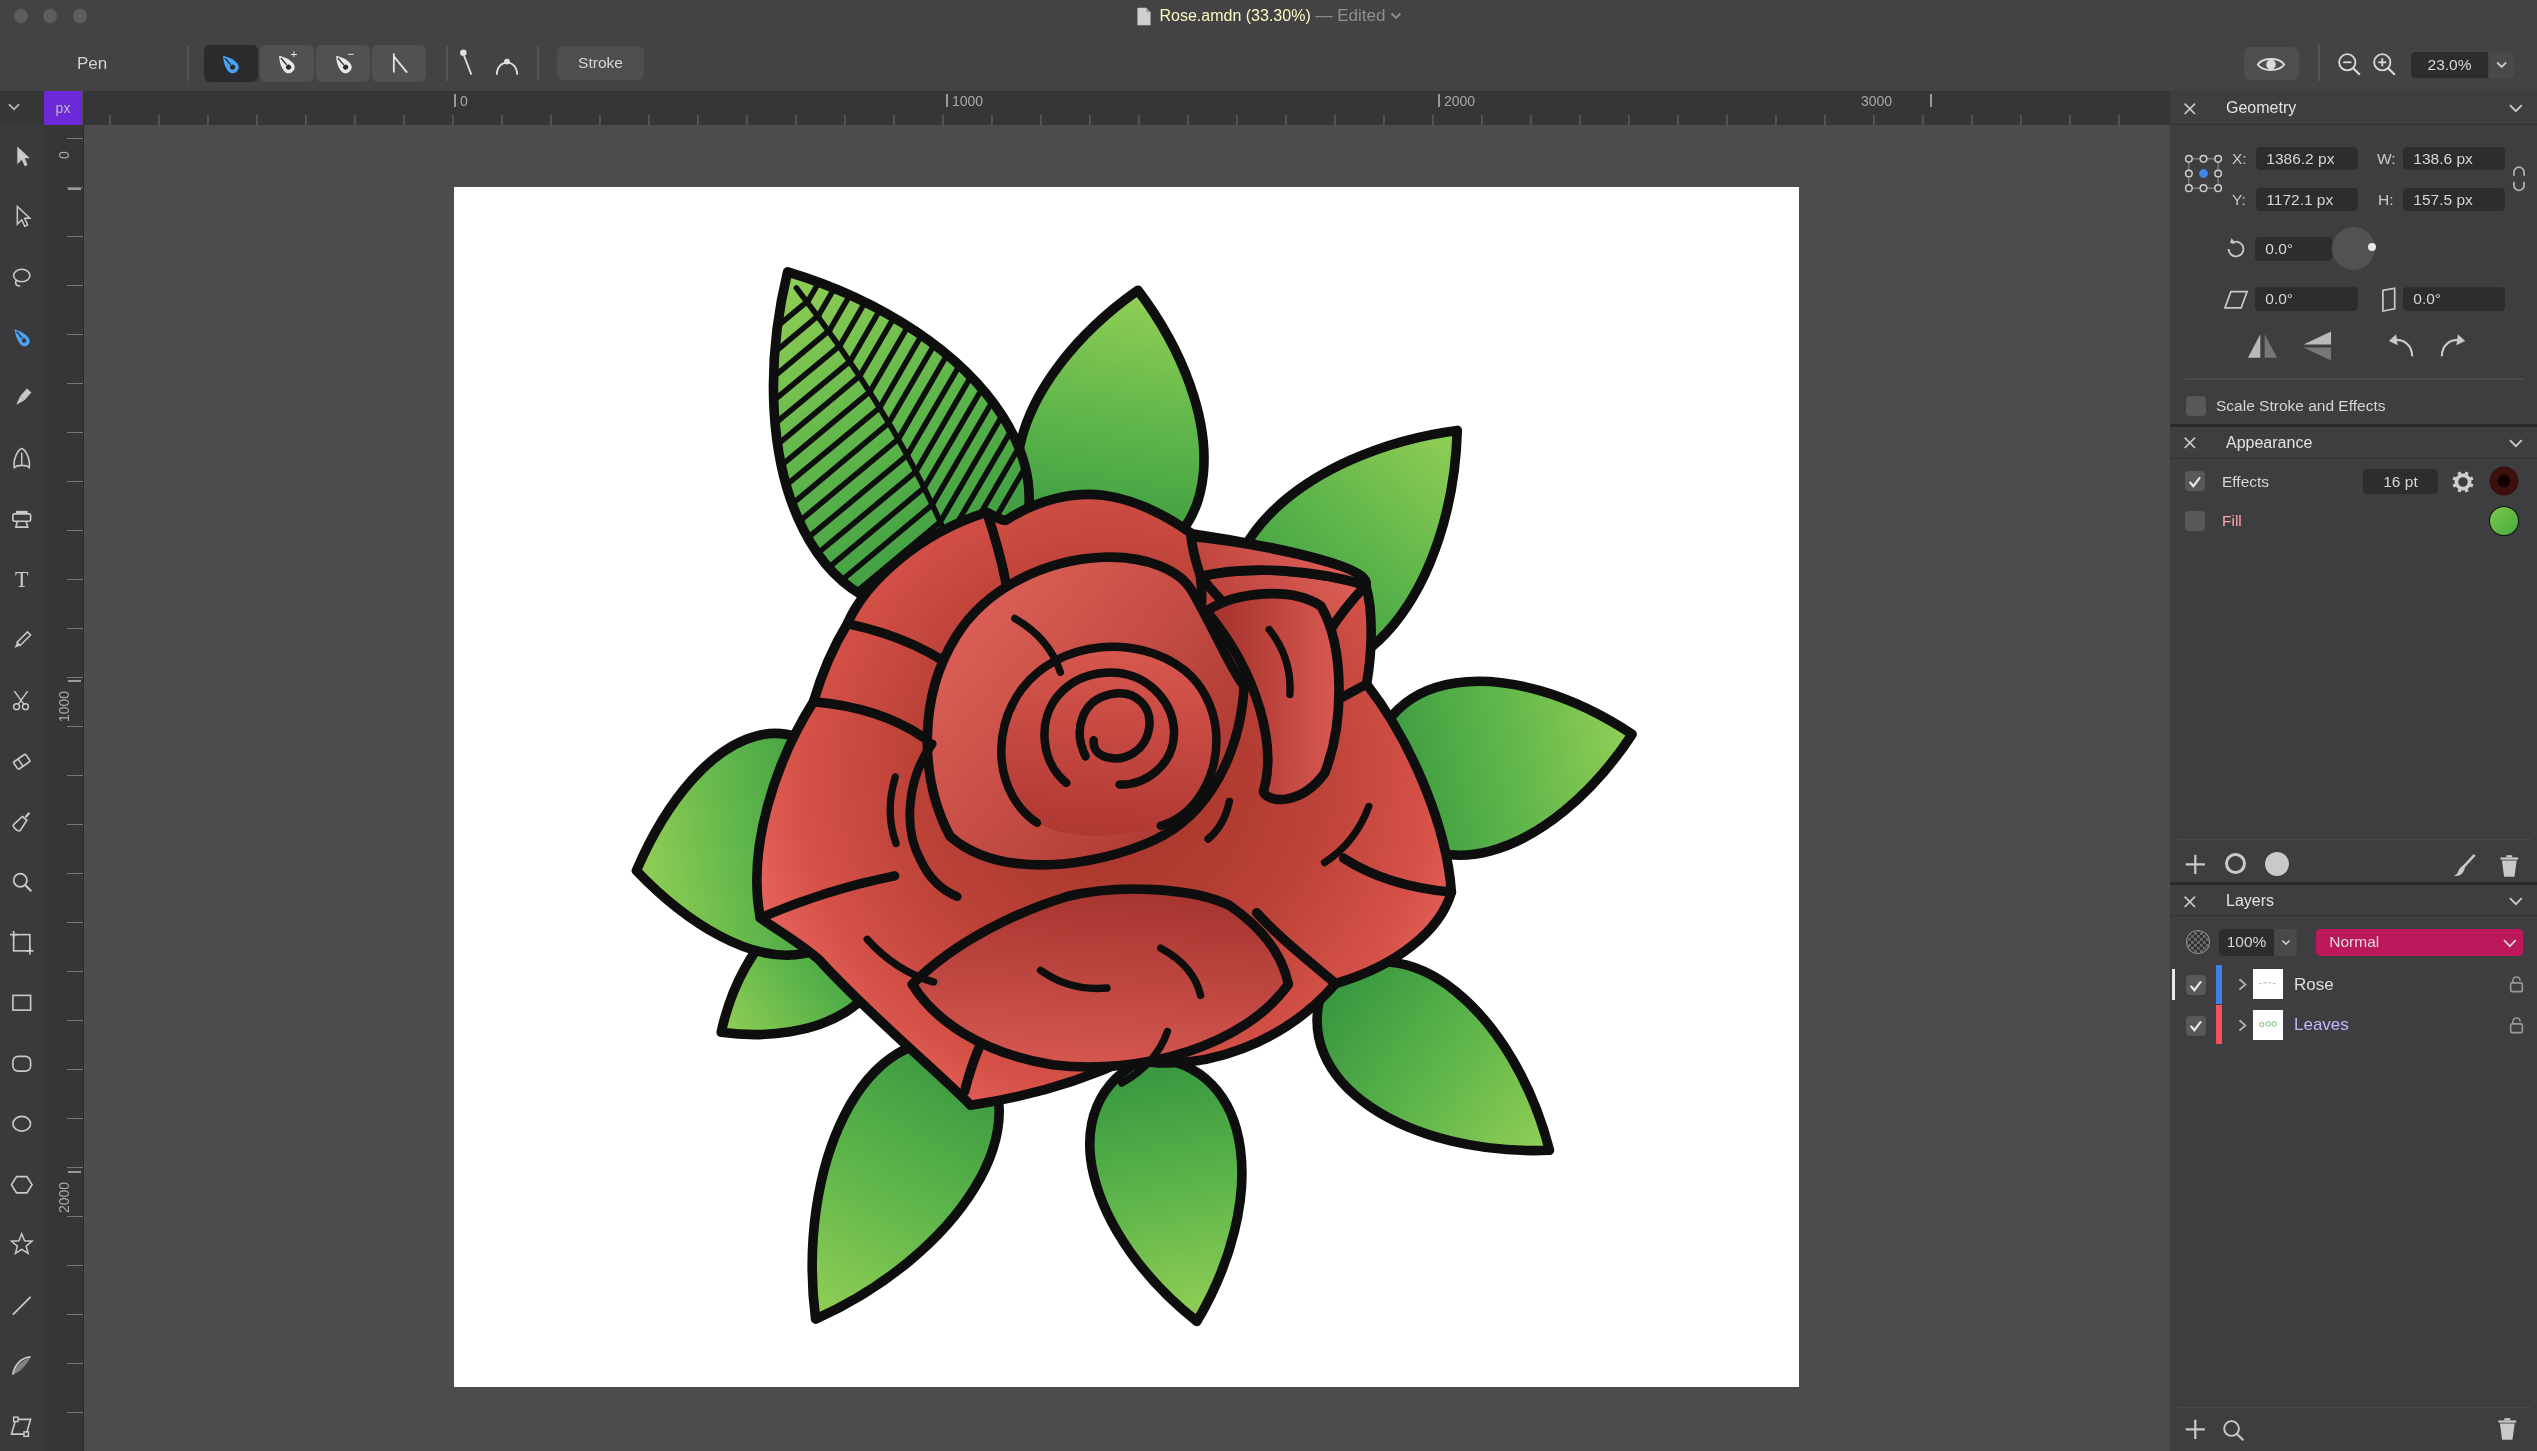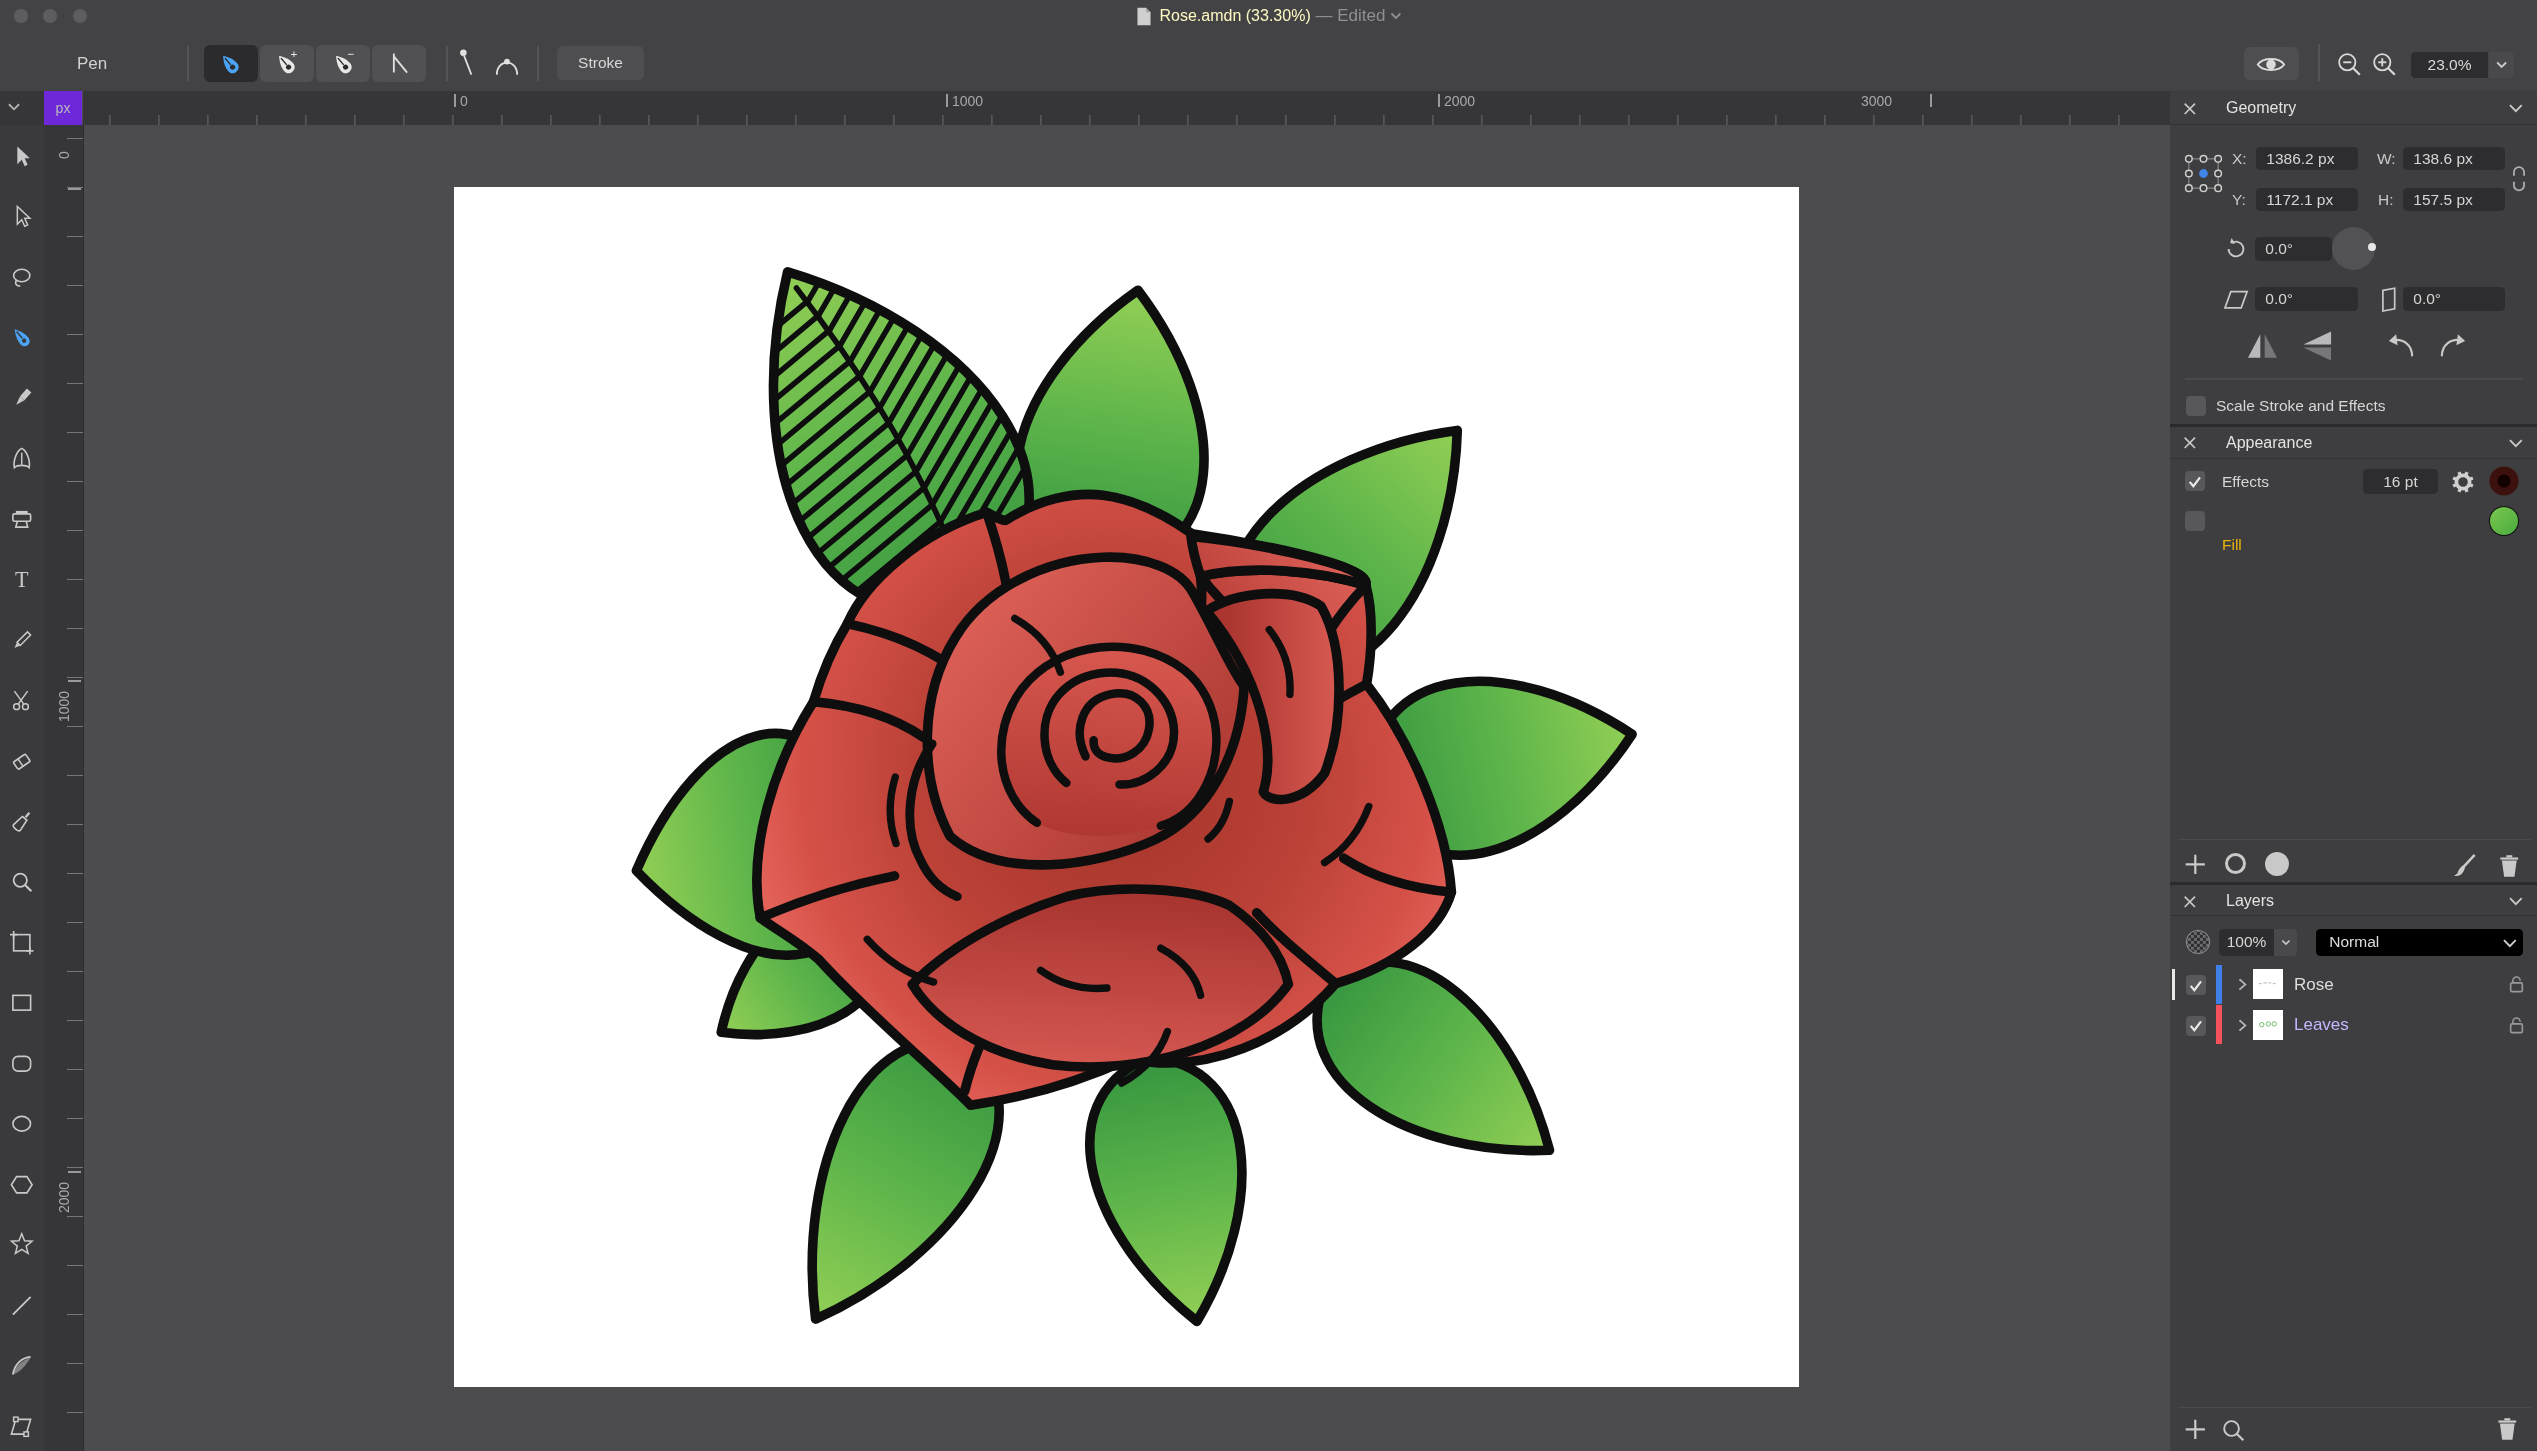--- a/index.html
+++ b/index.html
@@ -306,21 +306,21 @@
       <line x1="15.2" y1="9.8" x2="13.5" y2="5.6" stroke-width="4.5"></line>
       <line x1="22.8" y1="9.8" x2="24.5" y2="5.6" stroke-width="4.5"></line>
       <line x1="28.2" y1="15.2" x2="32.4" y2="13.5" stroke-width="4.5"></line>
     </g>
   </svg>
 <svg class="abs" style="left:2488px;top:465px" width="32" height="32" viewBox="0 0 44 44">
     <circle cx="22" cy="22" r="20" fill="#3c100d"></circle>
     <circle cx="22" cy="22" r="9" fill="#140202"></circle>
   </svg>
 <div class="cb" style="left:2185px;top:511px"></div>
-<div class="lbl" style="left:2222px;top:534px;height:22px;color:#eab308">Fill</div>
+<div class="lbl" style="left:2222px;top:510px;height:22px;color:#fca5a5">Fill</div>
 <svg class="abs" style="left:2488px;top:505px" width="32" height="32" viewBox="0 0 44 44">
     <defs>
       <linearGradient id="gg" x1="0" y1="0" x2="1" y2="1">
         <stop offset="0" stop-color="#7cc94d"></stop>
         <stop offset="1" stop-color="#48a93f"></stop>
       </linearGradient>
     </defs>
     <circle cx="22" cy="22" r="20" fill="url(#gg)" stroke="#141414" stroke-width="1.5"></circle>
   </svg>
 <div class="abs" style="left:2178px;top:839px;width:353px;height:0.7px;background:#4a4a4c"></div>
@@ -356,21 +356,21 @@
       </pattern>
     </defs>
 <circle cx="17.5" cy="17.5" r="15.5" fill="url(#chk)" stroke="#8a8a8c" stroke-width="1.5"></circle>
   </svg>
 <div class="ibox" style="left:2219px;top:929px;width:55px;height:26.6px;padding-left:0;justify-content:center;border-radius:4.4px 0 0 4.4px">100%</div>
 <div class="abs" style="left:2274px;top:929px;width:23px;height:26.6px;background:#49494b;border-radius:0 4.4px 4.4px 0;display:flex;align-items:center;justify-content:center">
     <svg width="11.8" height="6.6" viewBox="0 0 16 9">
       <path d="M3 2 L8 7 L13 2" stroke="#c9c9c9" stroke-width="2.2" fill="none"></path>
     </svg>
   </div>
-<div class="abs" style="left:2316px;top:929px;width:207px;height:26.6px;background:#000000;border-radius:4.4px;display:flex;align-items:center;color:#dedede;font-size:15.5px;padding-left:13.3px">Normal</div>
+<div class="abs" style="left:2316px;top:929px;width:207px;height:26.6px;background:#be185d;border-radius:4.4px;display:flex;align-items:center;color:#dedede;font-size:15.5px;padding-left:13.3px">Normal</div>
 <svg class="abs" style="left:2501px;top:938px" width="17.7" height="10.3" viewBox="0 0 24 14">
     <path d="M4 3 L12 11 L20 3" stroke="#d0d0d0" stroke-width="2.5" fill="none"></path>
   </svg>
 <div class="abs" style="left:2172px;top:969px;width:3px;height:31px;background:#e8e8e8"></div>
 <div class="abs" style="left:2186px;top:975px;width:20px;height:20px;background:#58585a;border-radius:3.7px"></div>
 <svg class="abs" style="left:2187px;top:977px" width="17.7" height="17.7" viewBox="0 0 24 24">
     <path d="M5 12 L10 18 L19 6" stroke="#e9e9e9" stroke-width="3" fill="none"></path>
   </svg>
 <div class="abs" style="left:2216px;top:965px;width:5.9px;height:39px;background:#3f7fe8"></div>
 <svg class="abs" style="left:2235px;top:977px" width="14.8" height="14.8" viewBox="0 0 20 20">

